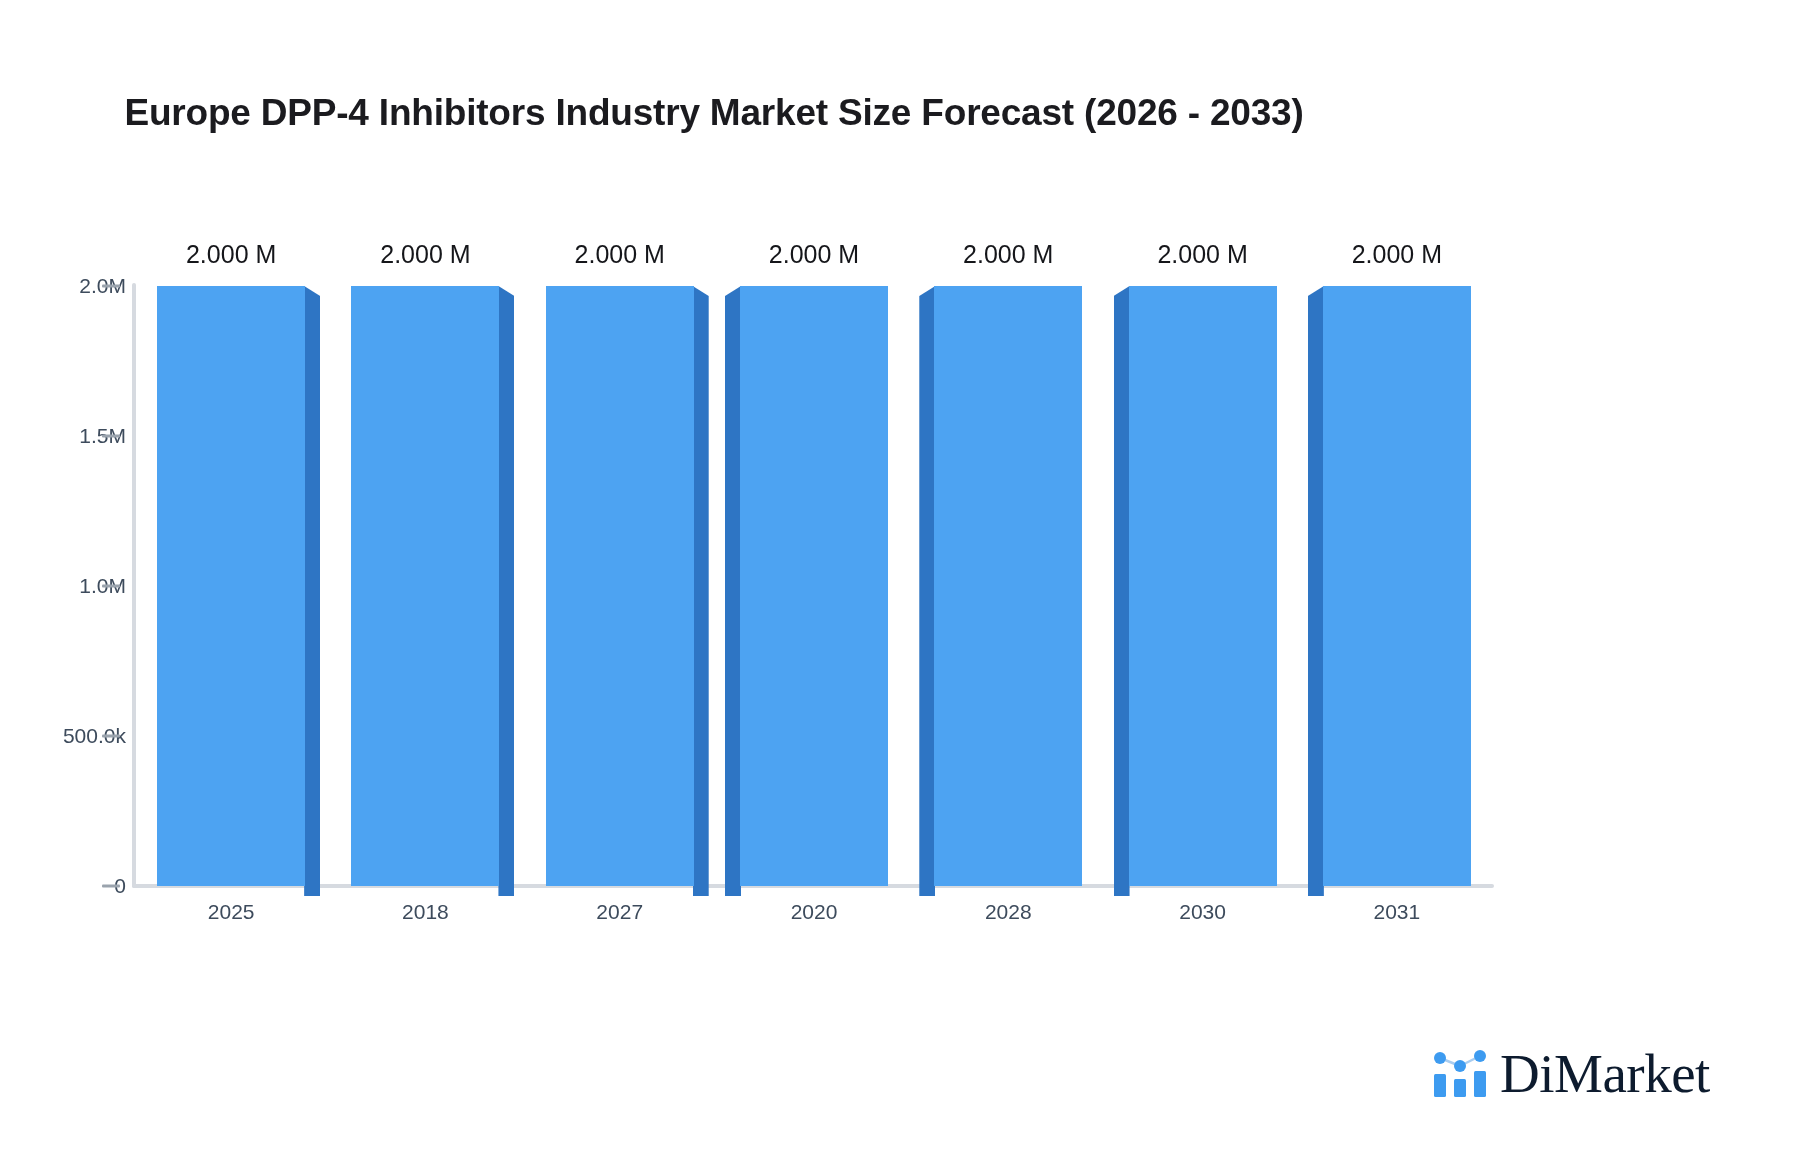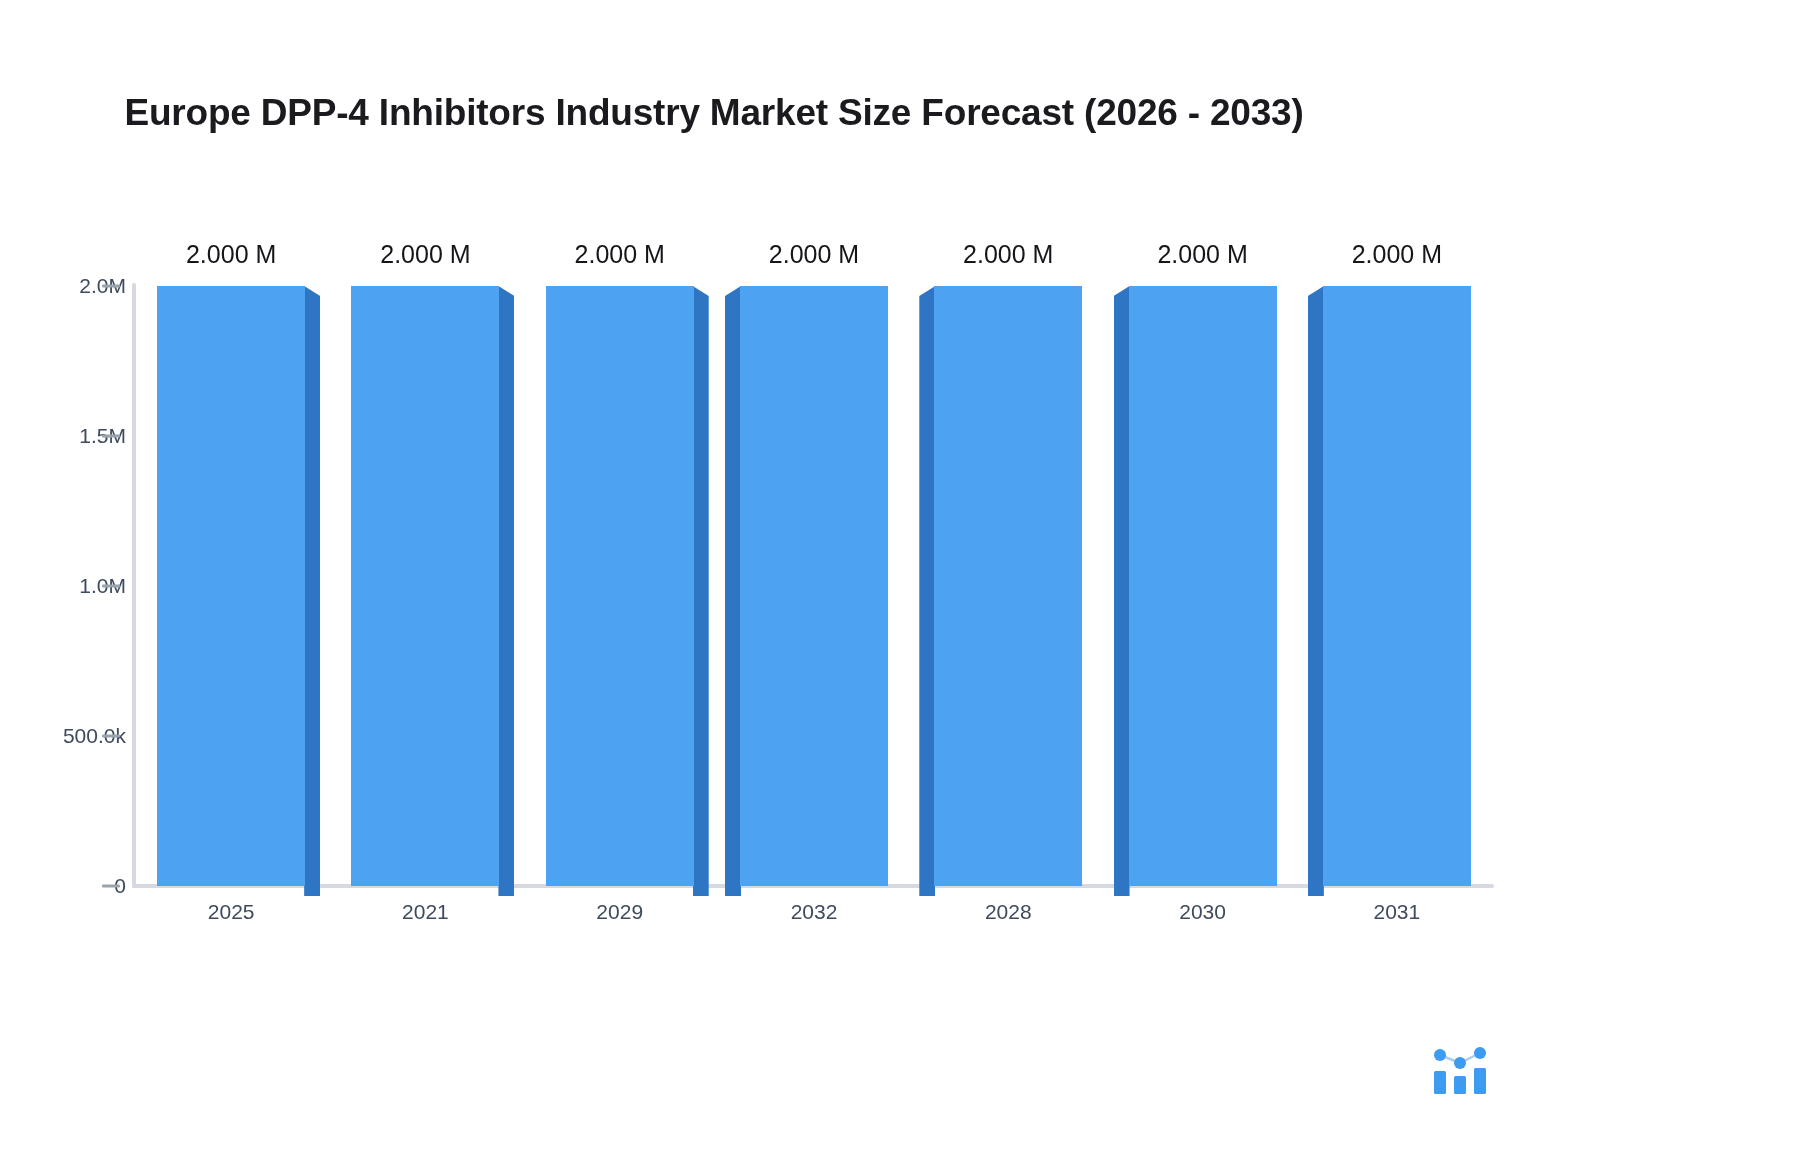--- a/index.html
+++ b/index.html
@@ -153,23 +153,23 @@
       <div class="ytick-dash" style="top: 736px;"></div>
       <div class="ytick" style="top: 586px;">1.0M</div>
       <div class="ytick-dash" style="top: 586px;"></div>
       <div class="ytick" style="top: 436px;">1.5M</div>
       <div class="ytick-dash" style="top: 436px;"></div>
       <div class="ytick" style="top: 286px;">2.0M</div>
       <div class="ytick-dash" style="top: 286px;"></div>
     </div>
   <div id="x-ticks">
       <div class="xtick" style="left: 231.143px;">2025</div>
-      <div class="xtick" style="left: 425.429px;">2021</div>
-      <div class="xtick" style="left: 619.714px;">2029</div>
-      <div class="xtick" style="left: 814px;">2032</div>
+      <div class="xtick" style="left: 425.429px;">2018</div>
+      <div class="xtick" style="left: 619.714px;">2027</div>
+      <div class="xtick" style="left: 814px;">2020</div>
       <div class="xtick" style="left: 1008.29px;">2028</div>
       <div class="xtick" style="left: 1202.57px;">2030</div>
       <div class="xtick" style="left: 1396.86px;">2031</div>
     </div>
   <div id="bars">
       <div class="bar-group">
         <div class="bar-side" style="top: 286px; width: 16px; height: 610px; left: 304.143px; clip-path: polygon(0px 0px, 100% 1.63934%, 100% 100%, 0px 100%);"></div>
         <div class="bar-front" style="left: 157.143px; top: 286px; width: 148px; height: 600px;"></div>
         <div class="bar-label" style="left: 231.143px; top: 240px;">2.000 M</div>
       </div>
@@ -210,13 +210,14 @@
   <svg class="logo-mark" width="56" height="50" viewBox="0 0 56 50">
     <line x1="8" y1="9" x2="28" y2="17" stroke="#a9cdf0" stroke-width="2.5"></line>
     <line x1="28" y1="17" x2="48" y2="7" stroke="#a9cdf0" stroke-width="2.5"></line>
     <rect x="2" y="25" width="12" height="23" rx="1.5" fill="#3d9bf0"></rect>
     <rect x="22" y="30" width="12" height="18" rx="1.5" fill="#3d9bf0"></rect>
     <rect x="42" y="22" width="12" height="26" rx="1.5" fill="#3d9bf0"></rect>
     <circle cx="8" cy="9" r="6" fill="#3d9bf0"></circle>
     <circle cx="28" cy="17" r="6" fill="#3d9bf0"></circle>
     <circle cx="48" cy="7" r="6" fill="#3d9bf0"></circle>
   </svg>
+  <span class="logo-text">DiMarket</span>
 </div>
 
 </body></html>

